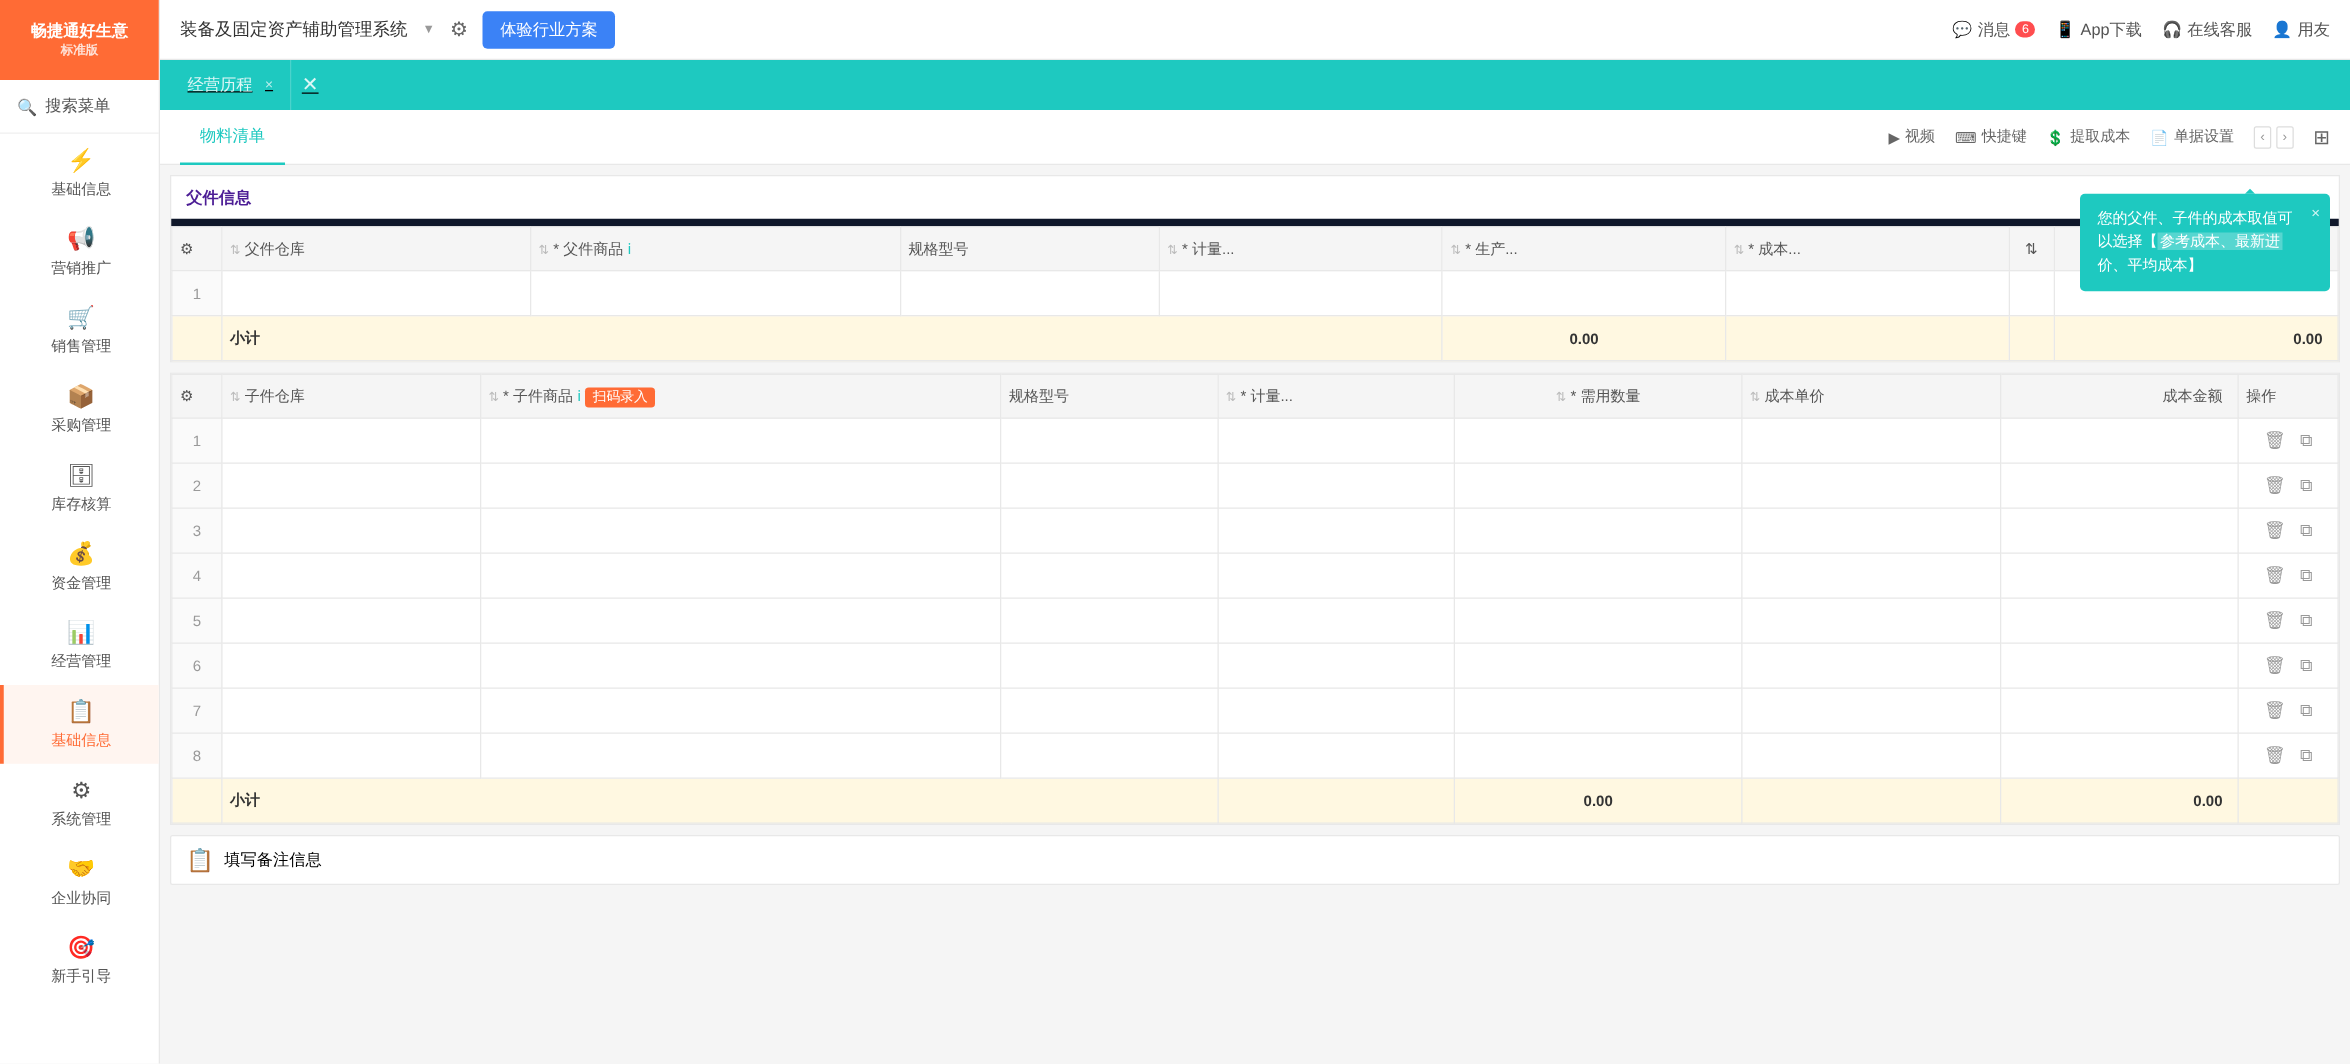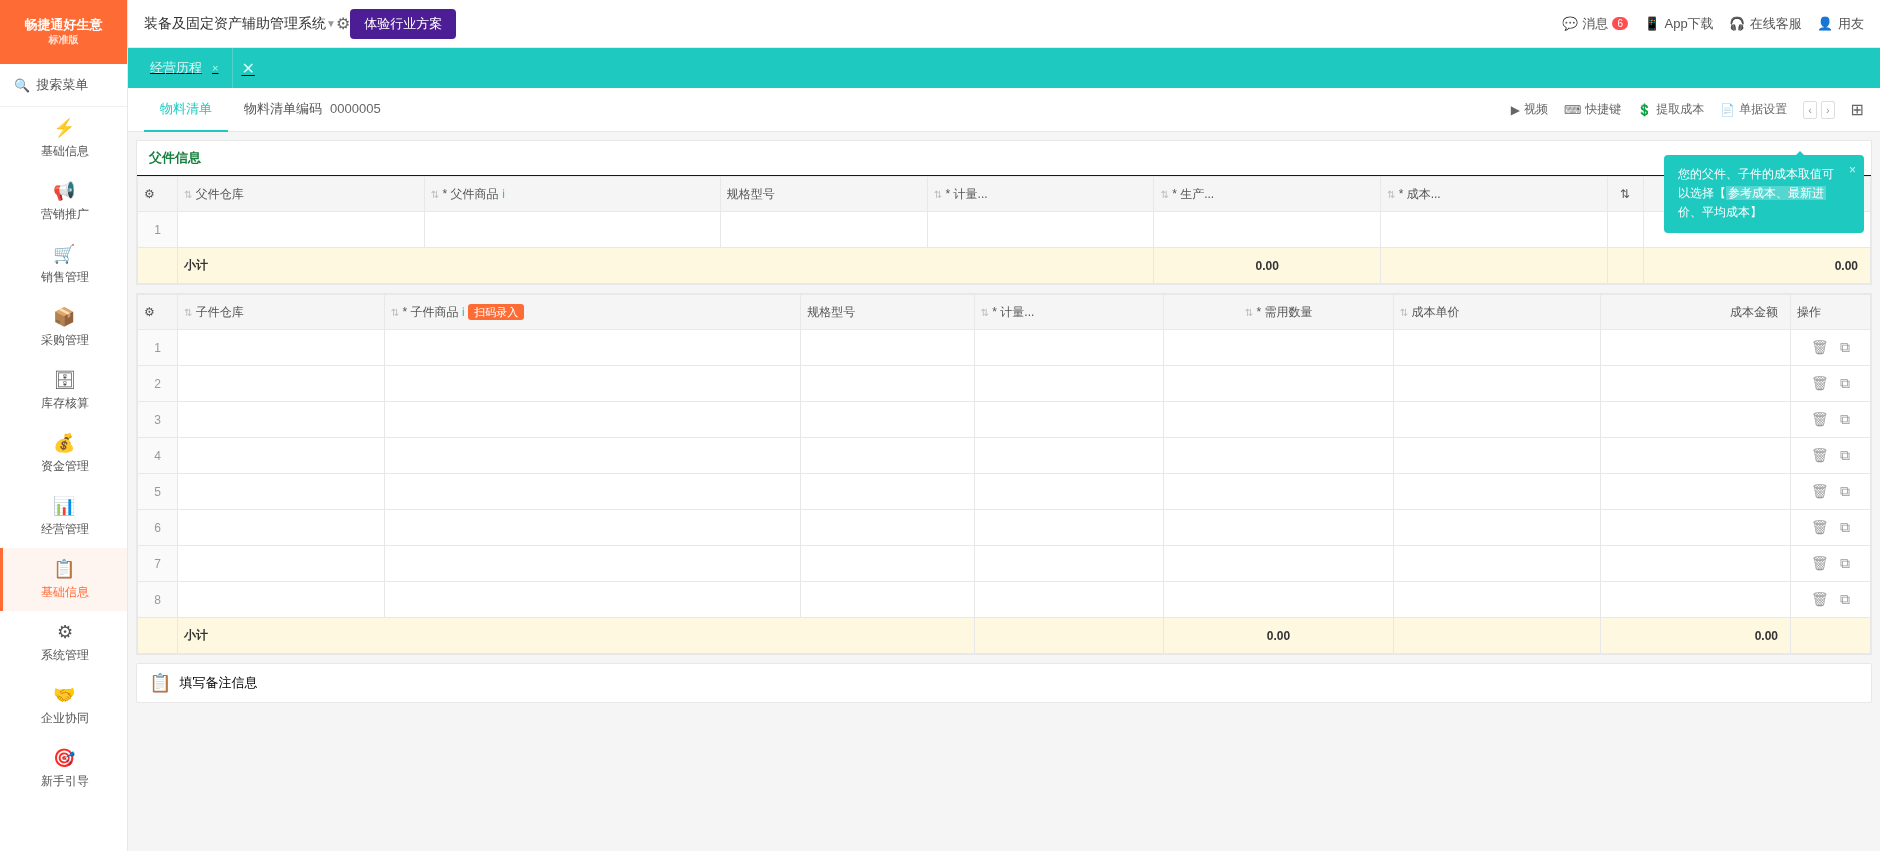--- a/index.html
+++ b/index.html
@@ -73,20 +73,21 @@
       height: 48px;
       display: flex;
       align-items: center;
       padding: 0 16px;
       border-bottom: 1px solid #e8e8e8;
       justify-content: space-between;
     }
     .header-left {
       display: flex;
       align-items: center;
+      gap: 12px;
       justify-content: flex-end;
     }
     .system-title { font-size: 14px; color: #333; }
     .header-right {
       display: flex;
       align-items: center;
       gap: 16px;
       font-size: 13px;
       color: #555;
     }
@@ -101,21 +102,21 @@
     .badge {
       background: #ff4d4f;
       color: white;
       border-radius: 10px;
       font-size: 10px;
       padding: 1px 5px;
       min-width: 16px;
       text-align: center;
     }
     .try-btn {
-      background: #4c1d95;
+      background: #3b82f6;
       color: white;
       border: none;
       border-radius: 4px;
       padding: 6px 14px;
       cursor: pointer;
       font-size: 13px;
       font-family: Liberation Mono, monospace;
     }
     .settings-icon { font-size: 16px; color: #666; cursor: pointer; }
     .dropdown-icon { font-size: 10px; color: #999; cursor: pointer; }
@@ -201,22 +202,22 @@
     .section {
       background: #fff;
       margin: 8px 8px 0 8px;
       border: 1px solid #e8e8e8;
       border-radius: 2px;
     }
     .section-title {
       padding: 8px 12px;
       font-size: 13px;
       font-weight: bold;
-      color: #15803d;
-      border-bottom: 1px solid #0f172a;
+      color: #4c1d95;
+      border-bottom: 6px solid #0f172a;
     }
 
     
     .data-table {
       width: 100%;
       border-collapse: collapse;
       font-size: 12px;
     }
     .data-table th {
       background: #f5f5f5;
@@ -408,24 +409,20 @@
       </div>
     <span class="nav-tab-close-all">✕</span>
   </div>
 
   <div class="page-content">
 
     <div class="sub-tabs">
       <div class="sub-tabs-left">
         <div class="sub-tab active">
           <span>物料清单</span>
-        </div>
-        <div class="sub-tab">
-          <span>物料清单编码</span>
-          <span class="sub-tab-code">0000005</span>
         </div>
       </div>
       <div class="sub-tabs-right">
         <div class="sub-tabs-right-btn">
           <span>▶</span>
           <span>视频</span>
         </div>
         <div class="sub-tabs-right-btn">
           <span>⌨</span>
           <span>快捷键</span>

